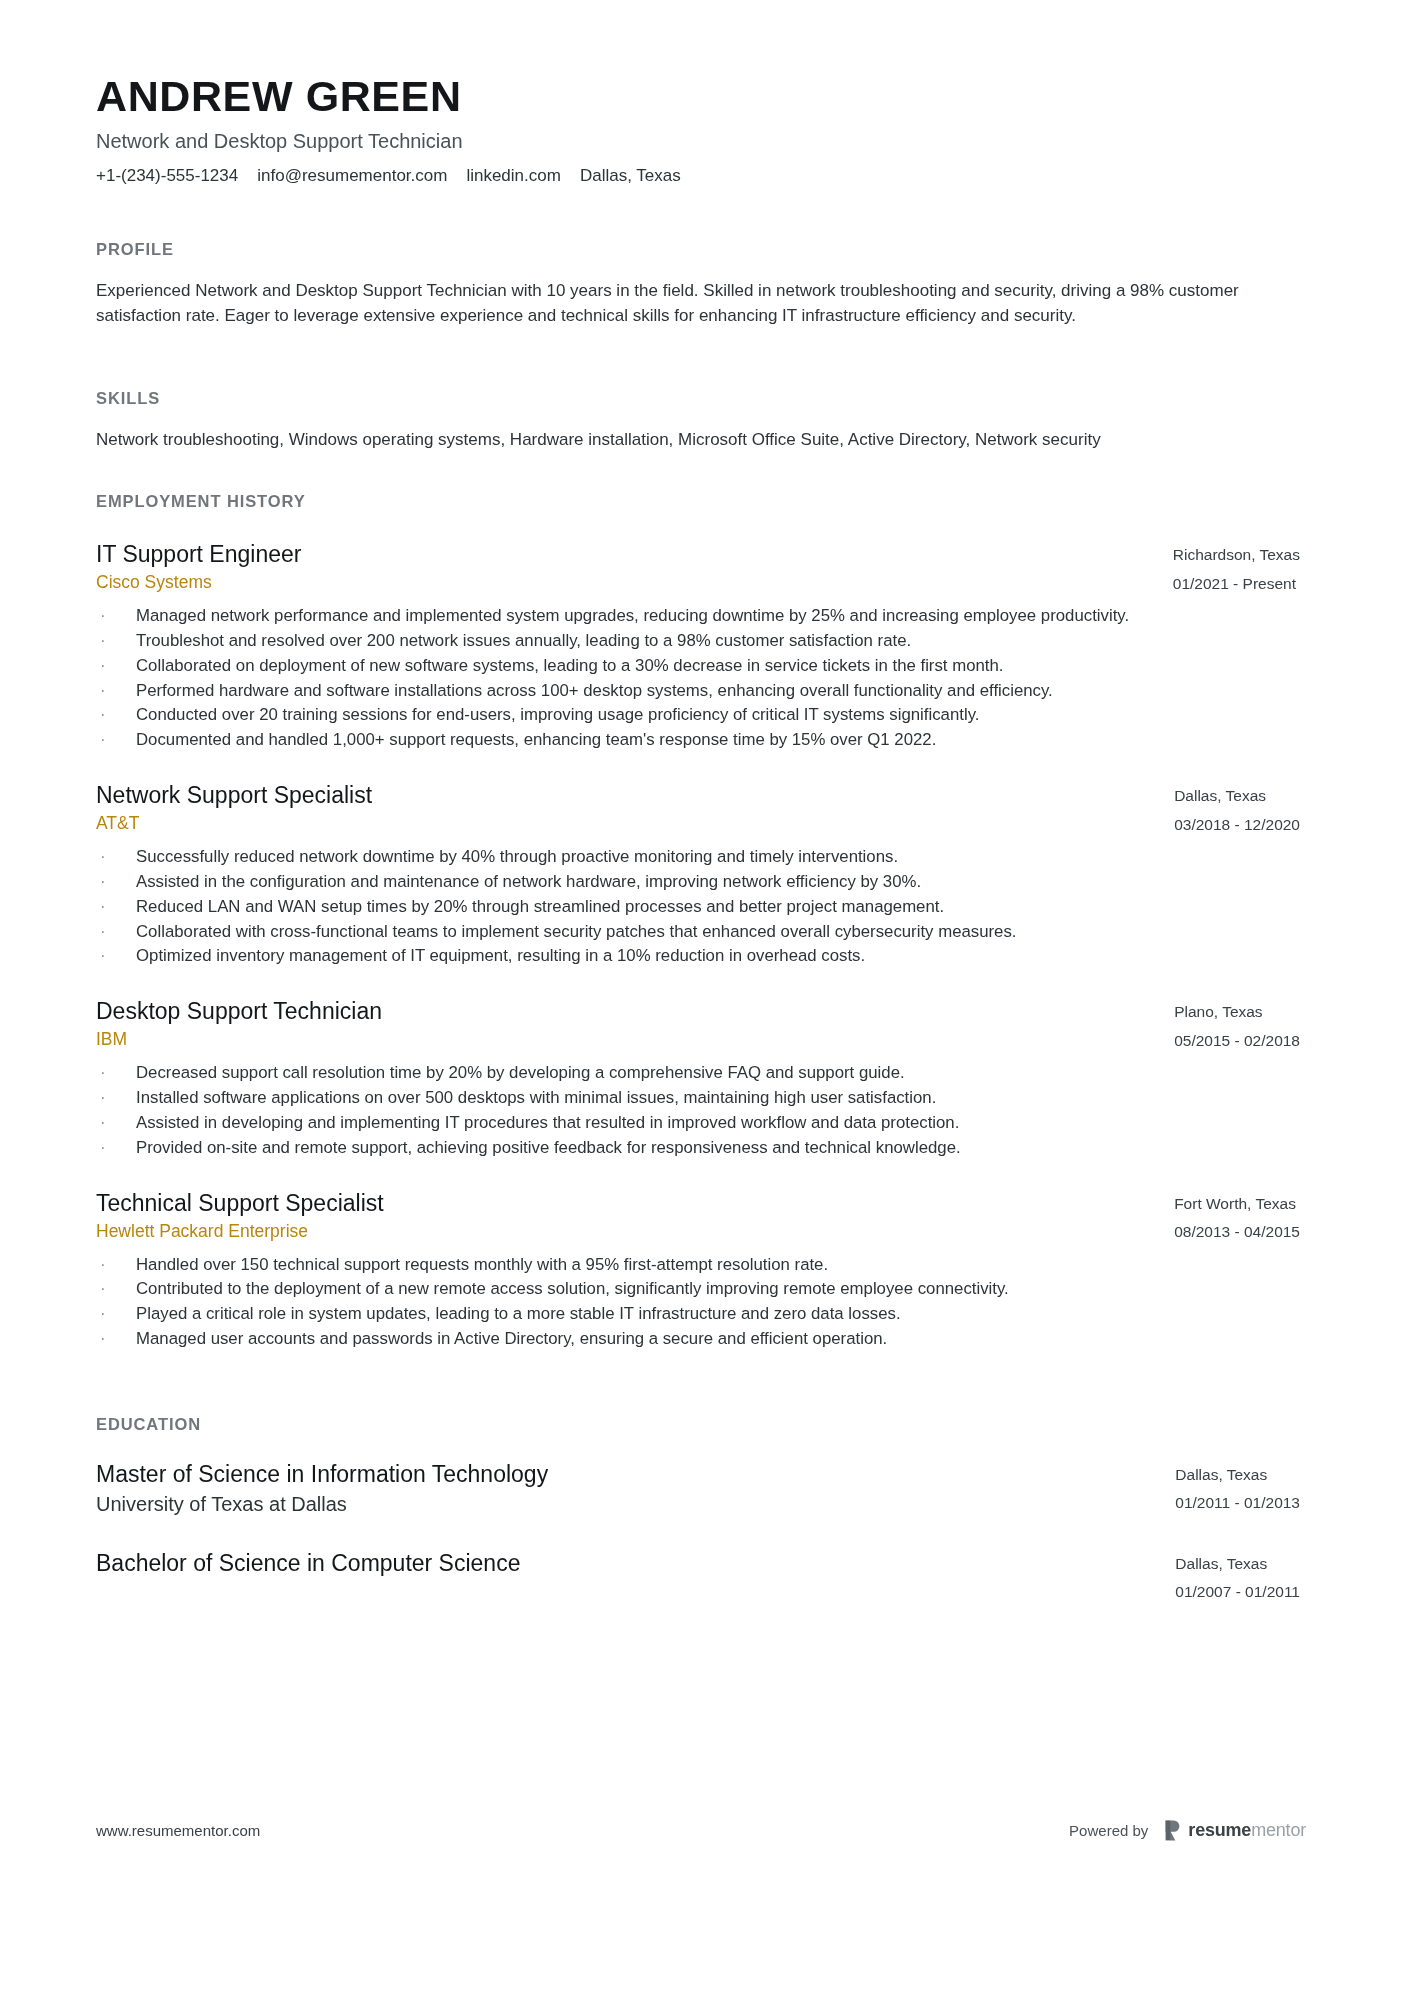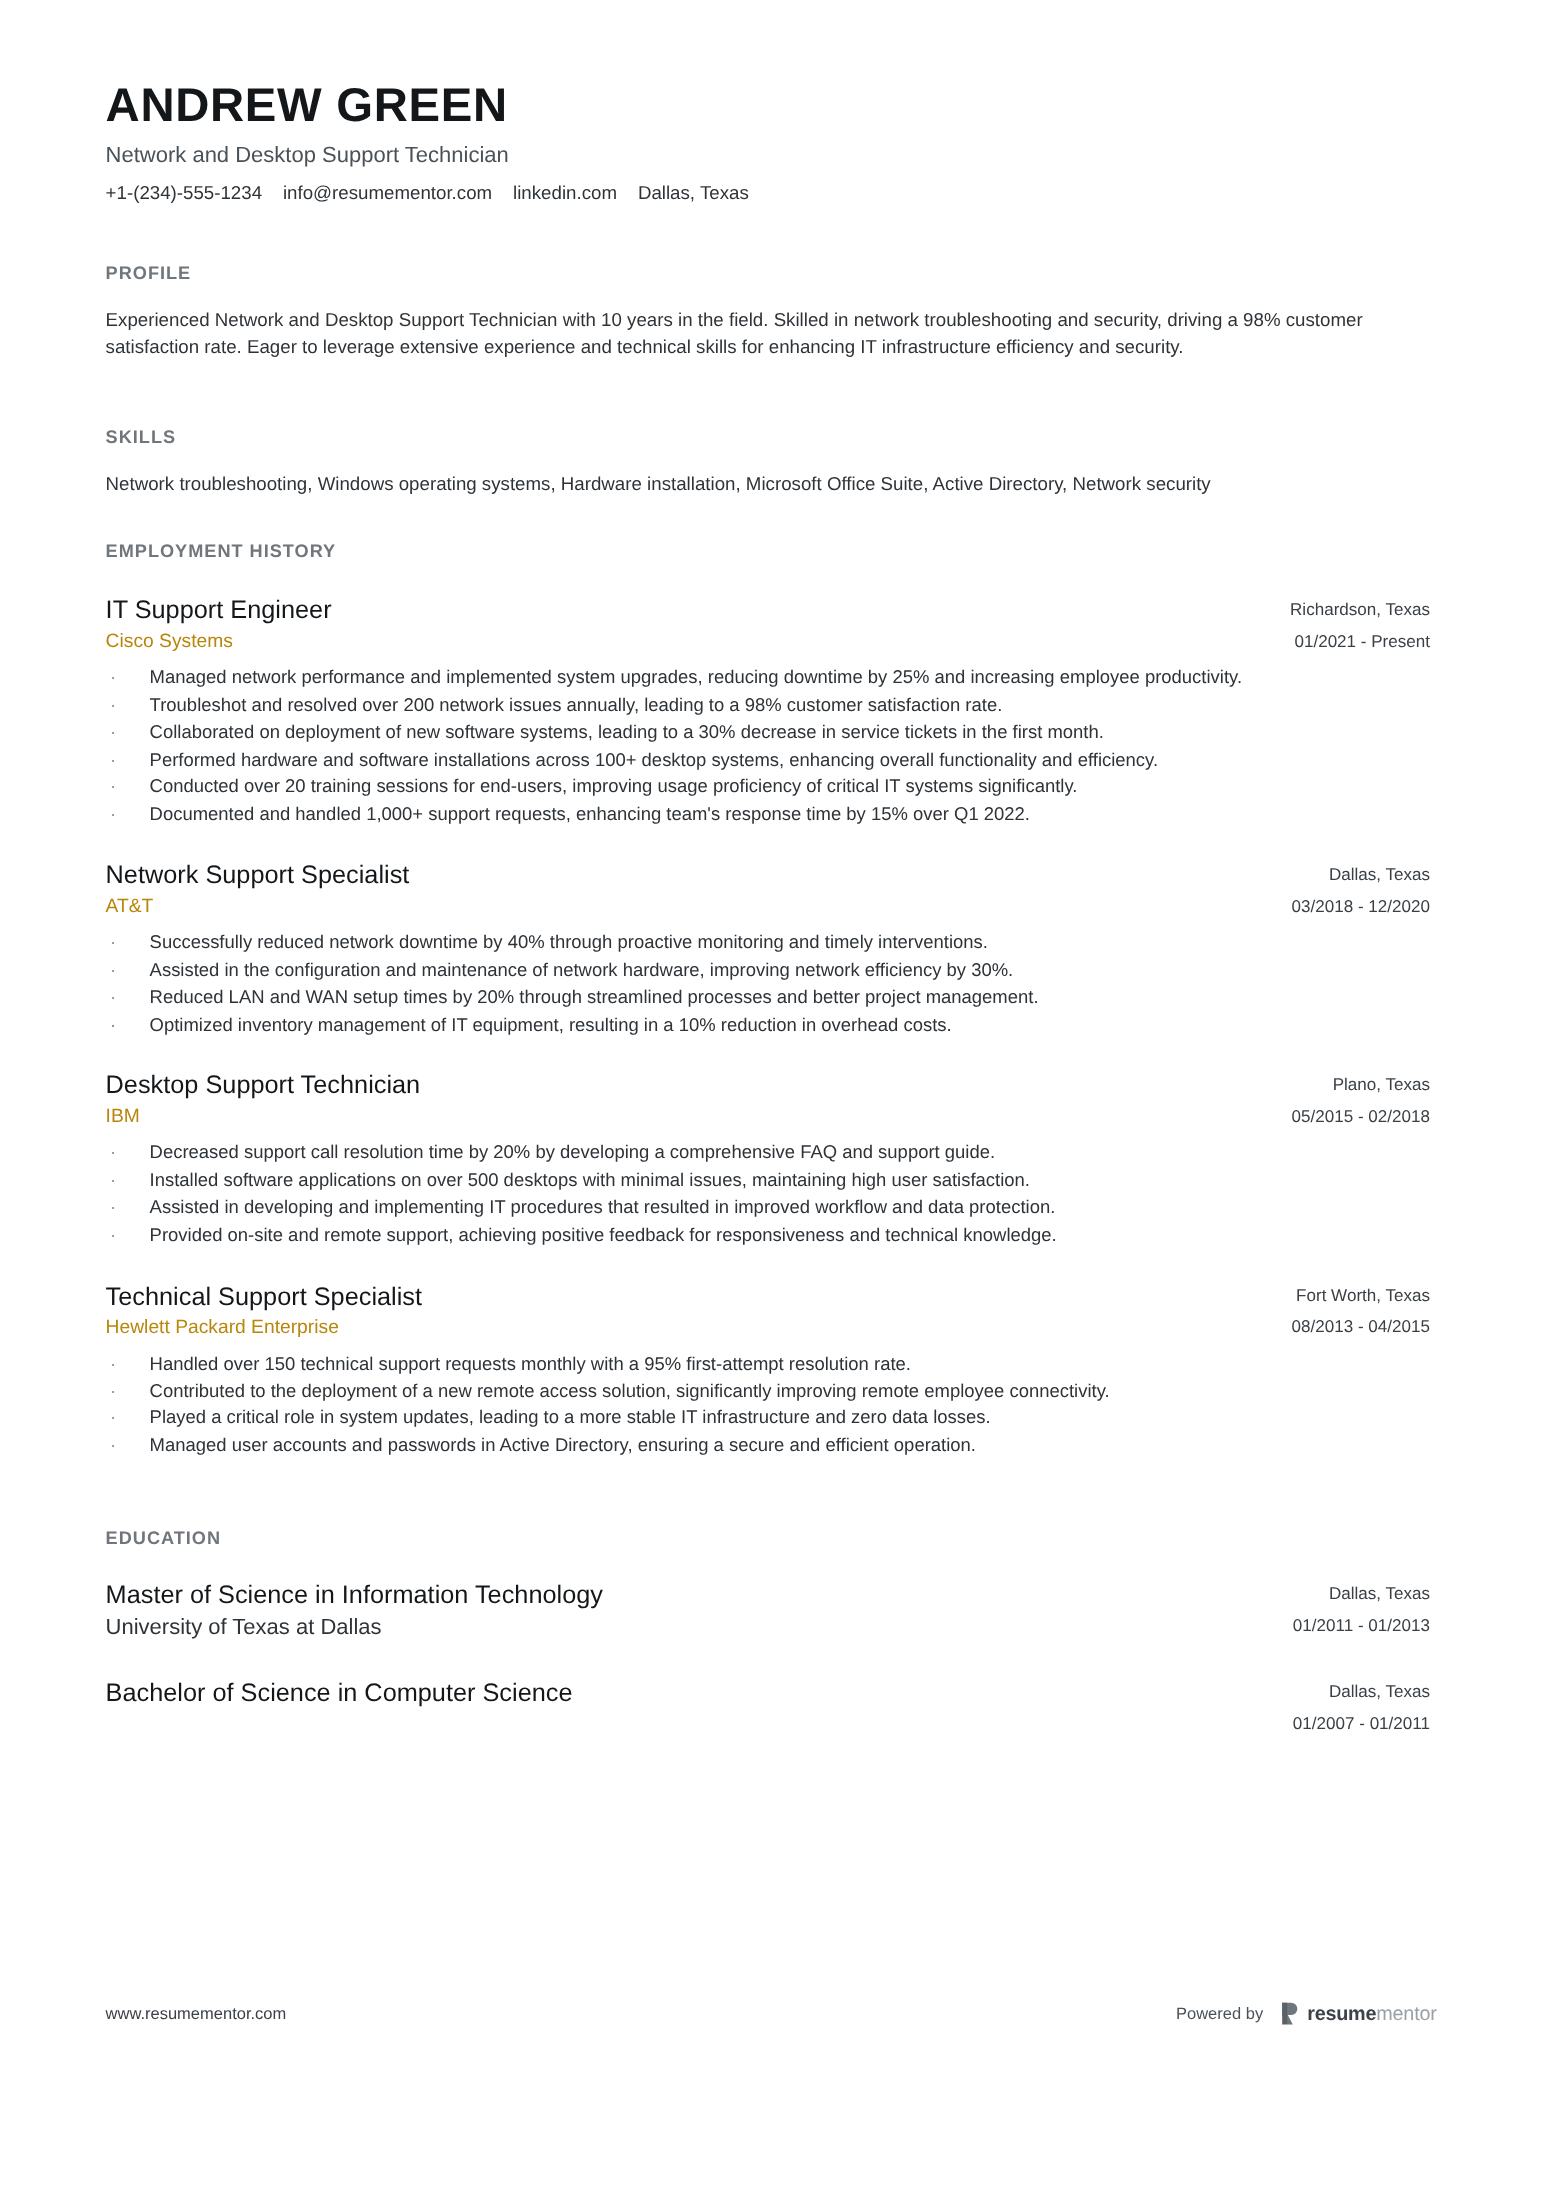--- a/index.html
+++ b/index.html
@@ -89,21 +89,20 @@
   
   .entry { margin-top: 29px; }
   .entry-head {
     display: flex;
     align-items: flex-start;
     justify-content: space-between;
   }
   .entry-left { flex: 1 1 auto; min-width: 0; }
   .entry-right {
     flex: 0 0 auto;
-    text-align: right;
     padding-top: 4px;
     padding-left: 24px;
   }
   .entry-title {
     font-size: 23px;
     font-weight: 400;
     color: #14171a;
     line-height: 1.22;
     margin: 0;
   }
@@ -252,21 +251,21 @@
               </div>
               <div class="entry-right">
                 <div class="entry-location">Dallas, Texas</div>
                 <div class="entry-dates">03/2018 - 12/2020</div>
               </div>
             </div>
             <ul class="bullets">
               <li><span class="dot">·</span><span>Successfully reduced network downtime by 40% through proactive monitoring and timely interventions.</span></li>
               <li><span class="dot">·</span><span>Assisted in the configuration and maintenance of network hardware, improving network efficiency by 30%.</span></li>
               <li><span class="dot">·</span><span>Reduced LAN and WAN setup times by 20% through streamlined processes and better project management.</span></li>
-              <li><span class="dot">·</span></li>
+              <li><span class="dot">·</span><span>Collaborated with cross-functional teams to implement security patches that enhanced overall cybersecurity measures.</span></li>
               <li><span class="dot">·</span><span>Optimized inventory management of IT equipment, resulting in a 10% reduction in overhead costs.</span></li>
             </ul>
           </div>
           <div class="entry">
             <div class="entry-head">
               <div class="entry-left">
                 <div class="entry-title">Desktop Support Technician</div>
                 <div class="entry-org">IBM</div>
               </div>
               <div class="entry-right">

